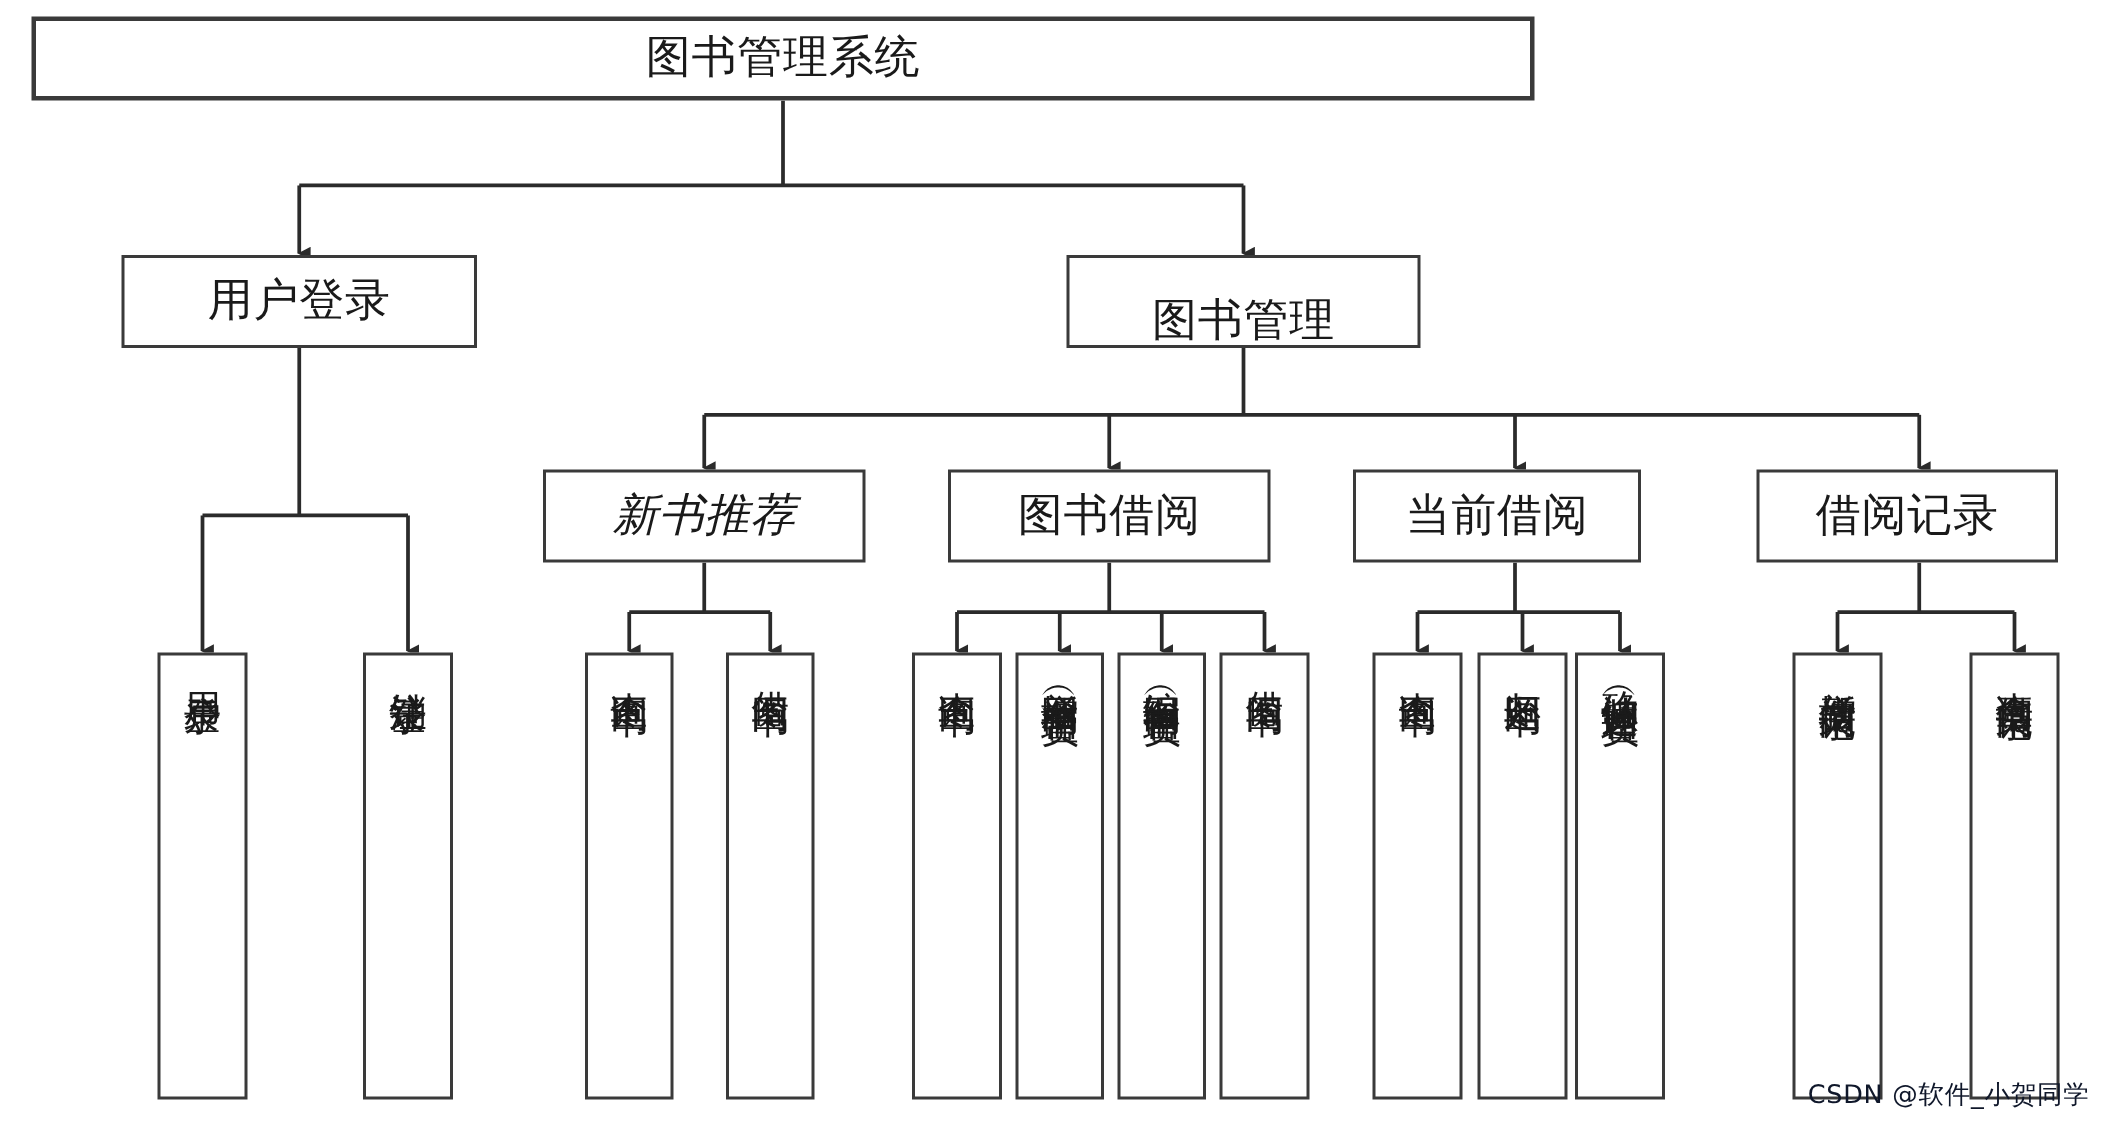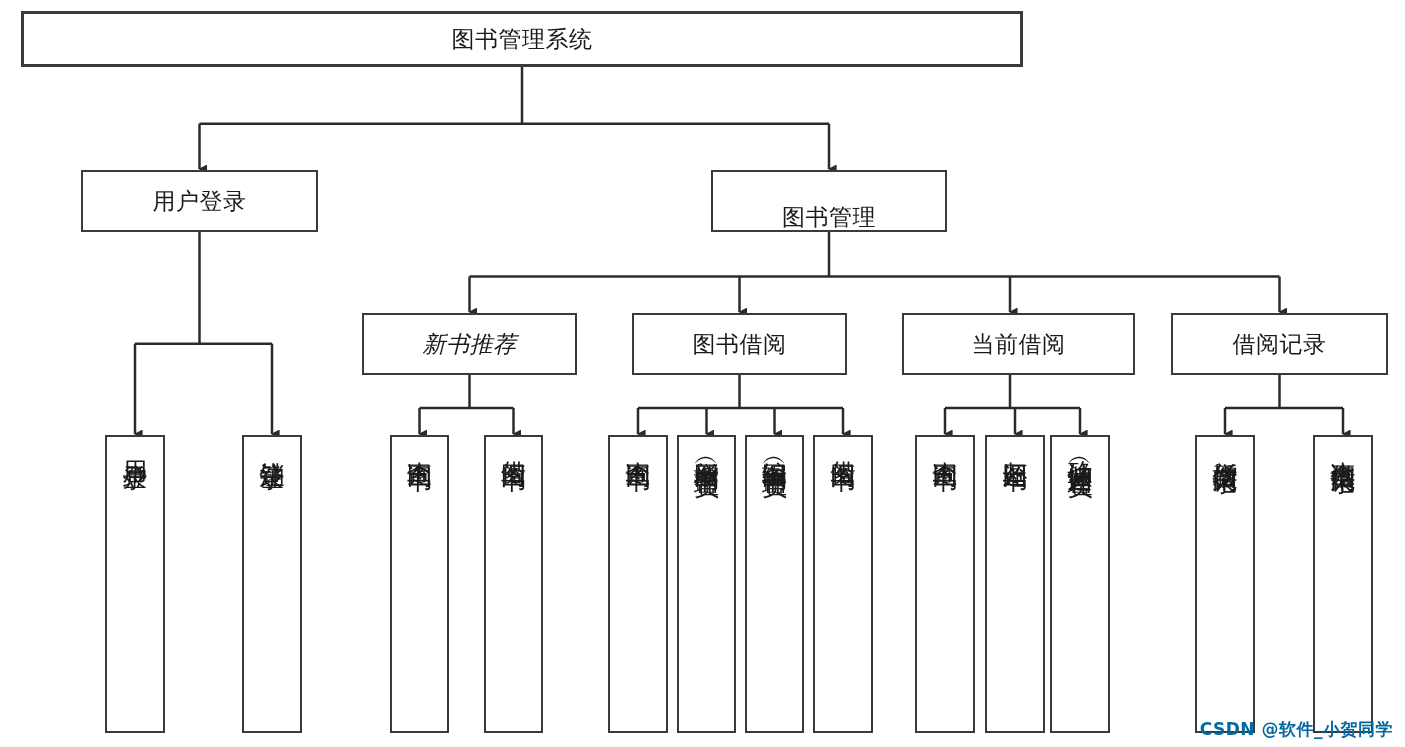--- a/index.html
+++ b/index.html
@@ -37,21 +37,21 @@
     justify-content: center;
     overflow: hidden;
   }
   .node .label {
     color: #1a1a1a;
     text-align: center;
     line-height: 1.08;
     letter-spacing: 0.5px;
   }
   .node.horizontal .label {
-    font-size: 23px;
+    font-size: 30px;
     white-space: nowrap;
   }
   .node.vertical {
     align-items: flex-start;
     padding-top: 4px;
   }
   .node.vertical .label {
     writing-mode: vertical-rl;
     text-orientation: upright;
     font-size: 25px;
@@ -59,25 +59,24 @@
     line-height: 1;
     white-space: nowrap;
   }
   .node.root {
     border-width: 3px;
   }
   .watermark {
     position: absolute;
     right: 12px;
     bottom: 6px;
-    color: #0369a1;
+    color: #0f172a;
     font-size: 17px;
     letter-spacing: 0.5px;
     white-space: nowrap;
-    font-weight: bold;
   }
 </style>
 </head>
 <body>
 
 <div id="diagram-root">
   <svg class="edges" viewBox="0 0 1405 747">
     <defs>
       <marker id="arrowhead" markerWidth="9" markerHeight="9" refX="4.5" refY="7.6" orient="auto" markerUnits="userSpaceOnUse">
         <polygon points="0,0 9,0 4.5,8.6" fill="#2b2b2b"></polygon>
@@ -128,24 +127,24 @@
       </div>
       <div class="node horizontal" style="left: 711px; top: 170px; width: 236px; height: 62px; align-items: flex-end;">
         <span class="label">图书管理</span>
       </div>
       <div class="node horizontal" style="left: 362px; top: 313px; width: 215px; height: 62px; font-style: italic;">
         <span class="label">新书推荐</span>
       </div>
       <div class="node horizontal" style="left: 632px; top: 313px; width: 215px; height: 62px;">
         <span class="label">图书借阅</span>
       </div>
-      <div class="node horizontal" style="left: 902px; top: 313px; width: 233px; height: 62px;">
+      <div class="node horizontal" style="left: 902px; top: 313px; width: 192px; height: 62px;">
         <span class="label">当前借阅</span>
       </div>
-      <div class="node horizontal" style="left: 1171px; top: 313px; width: 217px; height: 62px;">
+      <div class="node horizontal" style="left: 1171px; top: 313px; width: 201px; height: 62px;">
         <span class="label">借阅记录</span>
       </div>
       <div class="node vertical" style="left: 105px; top: 435px; width: 60px; height: 298px;">
         <span class="label">用户登录</span>
       </div>
       <div class="node vertical" style="left: 242px; top: 435px; width: 60px; height: 298px;">
         <span class="label">注销登录</span>
       </div>
       <div class="node vertical" style="left: 390px; top: 435px; width: 59px; height: 298px;">
         <span class="label">查询图书</span>

